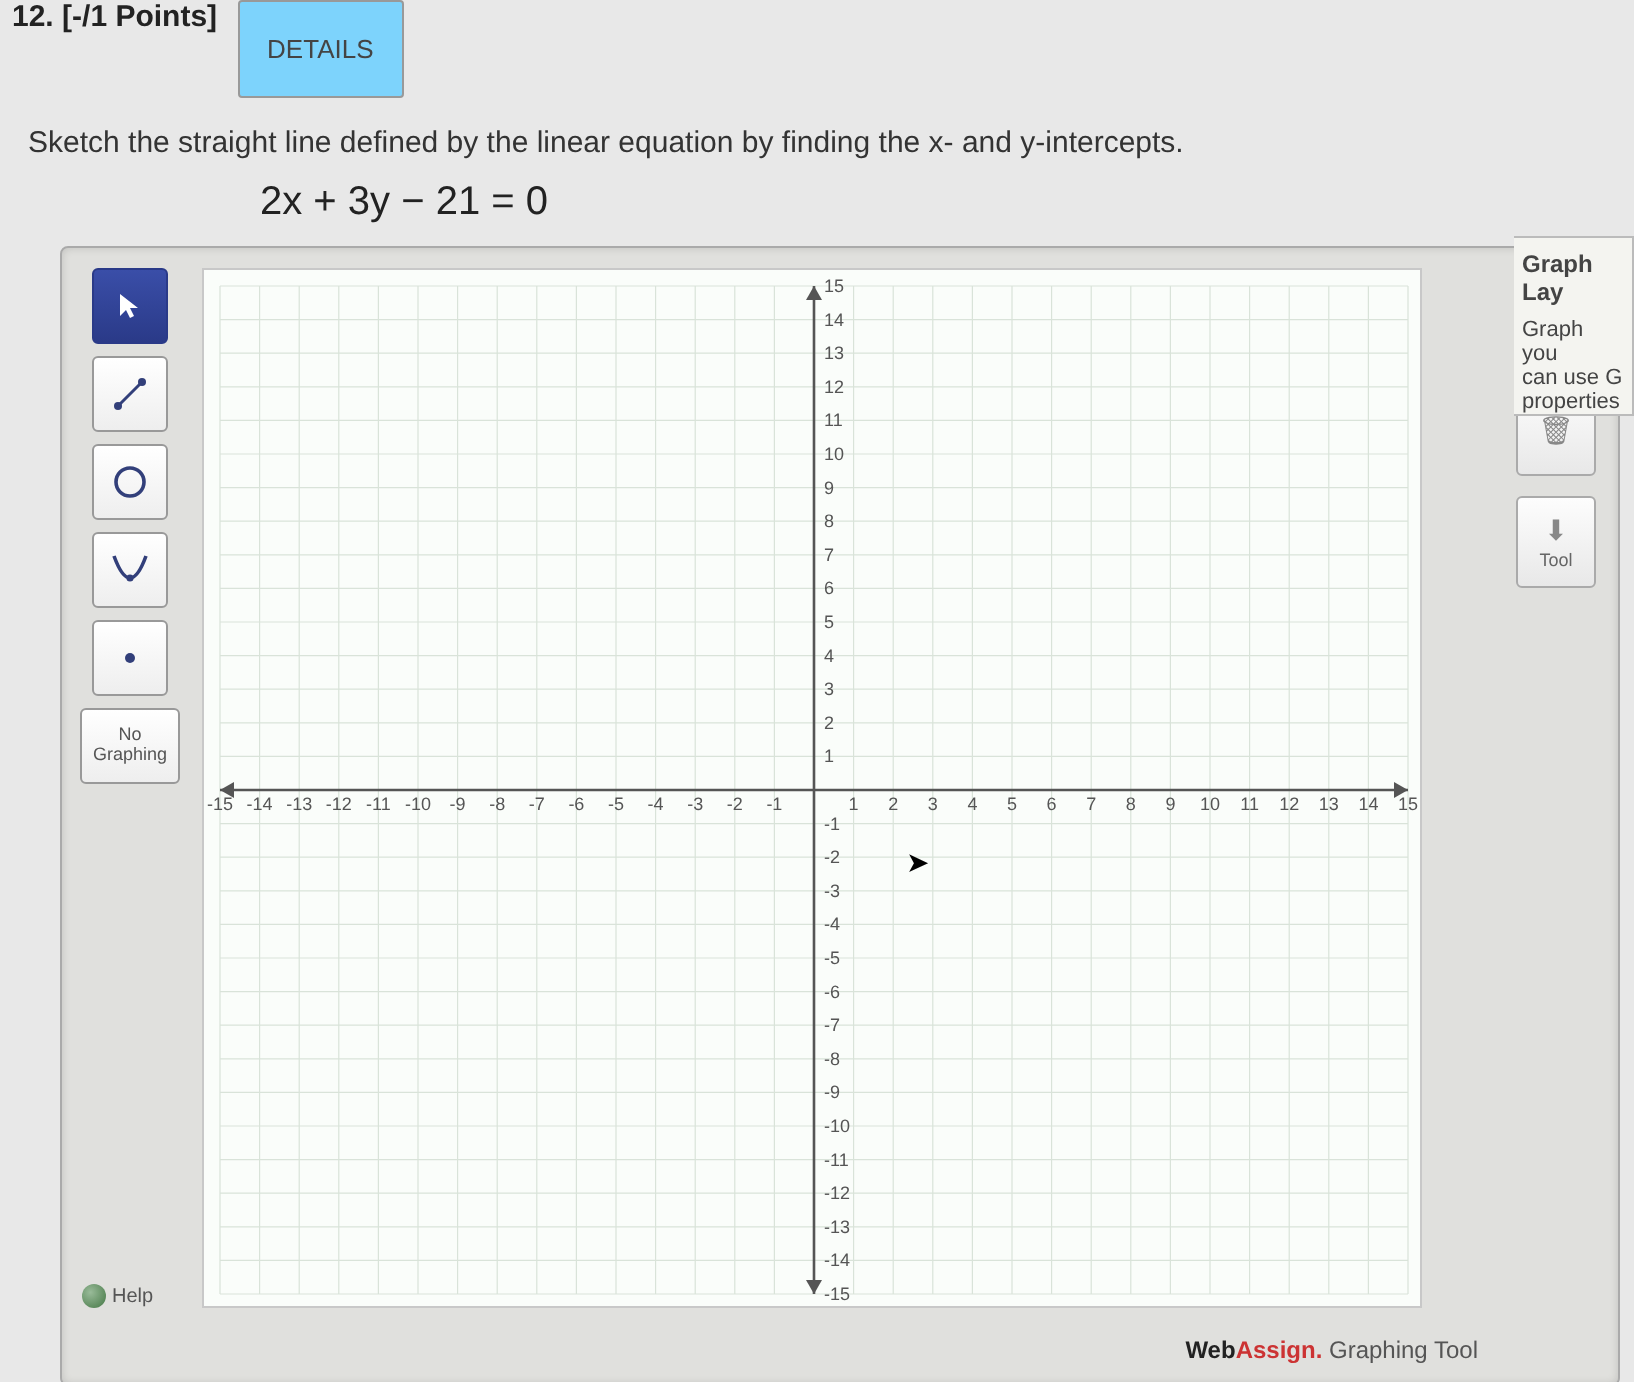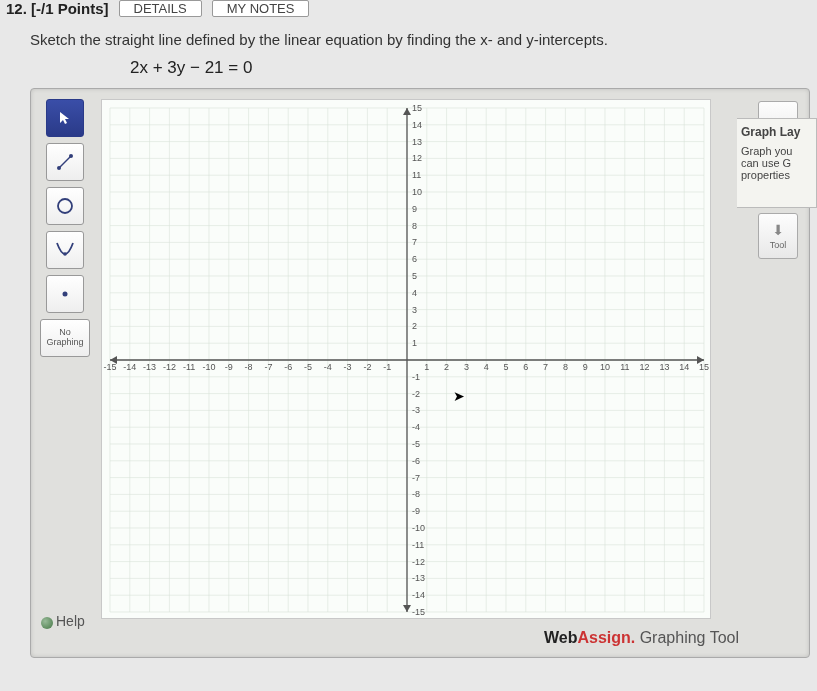--- a/index.html
+++ b/index.html
@@ -1,46 +1,45 @@
 <!DOCTYPE html>
 <html><head>
 <meta charset="utf-8">
 <style>
 *{box-sizing:border-box;margin:0;padding:0}
 body{font-family:Arial,Helvetica,sans-serif;background:#e8e8e8;width:817px;height:691px;overflow:hidden;position:relative;color:#333}
 .top-row{display:flex;align-items:flex-start;gap:10px;padding:0 0 8px 6px}
 .q-label{font-size:15px;font-weight:bold;color:#222}
-.btn-top{border:1px solid #999;background:#ffffff;padding:0 14px;font-size:13px;color:#444;border-radius:2px;cursor:pointer}
-.prompt{padding:6px 0 10px 30px;font-size:15px;color:#333}
-.equation{padding:0 0 10px 130px;font-size:17px;color:#222}
+.btn-top{border:1px solid #999;background:#7dd3fc;padding:16px 14px;font-size:13px;color:#444;border-radius:2px;cursor:pointer}
+.prompt{padding:6px 0 10px 14px;font-size:15px;color:#333}
+.equation{padding:0 0 10px 130px;font-size:20px;color:#222}
 .tool-wrap{margin-left:30px;position:relative;width:780px;height:570px;background:#e0e0dd;border:1px solid #aaa;border-radius:4px;box-shadow:inset 0 0 4px rgba(0,0,0,.15)}
 .toolbar-left{position:absolute;left:8px;top:10px;width:52px;display:flex;flex-direction:column;gap:6px;align-items:center}
 .tool-btn{width:38px;height:38px;border:1px solid #999;background:linear-gradient(#fff,#eee);border-radius:3px;display:flex;align-items:center;justify-content:center;cursor:pointer;font-size:16px;color:#323f7a}
 .tool-btn.active{background:linear-gradient(#3a4ea8,#2a3a88);color:#fff;border-color:#2a3a88}
 .no-sol{width:50px;height:38px;border:1px solid #999;background:linear-gradient(#fff,#eee);border-radius:3px;display:flex;align-items:center;justify-content:center;text-align:center;font-size:9px;color:#555;line-height:1.1;cursor:pointer}
-.help-link{position:absolute;left:10px;bottom:28px;font-size:14px;color:#555;cursor:pointer;display:flex;align-items:flex-end;gap:3px}
+.help-link{position:absolute;left:10px;bottom:38px;font-size:10px;color:#555;cursor:pointer;display:flex;align-items:flex-end;gap:3px}
 .help-link::before{content:"";width:12px;height:12px;border-radius:50%;background:radial-gradient(circle at 35% 35%,#9b9,#474)}
 .graph-area{position:absolute;left:70px;top:10px;width:610px;height:520px;background:#fafdfa;border:1px solid #c8c8c8}
 .toolbar-right{position:absolute;right:8px;top:12px;width:46px;display:flex;flex-direction:column;gap:10px;align-items:center}
 .r-btn{width:40px;height:46px;border:1px solid #aaa;background:linear-gradient(#fdfdfd,#e8e8e8);border-radius:3px;display:flex;flex-direction:column;align-items:center;justify-content:center;font-size:9px;color:#666;cursor:pointer;gap:2px}
 .r-btn .ic{font-size:14px;color:#888}
-.footer{position:absolute;right:70px;bottom:10px;font-size:16px;color:#555}
+.footer{position:absolute;right:70px;bottom:10px;font-size:12px;color:#555}
 .footer b{color:#222}.footer .assign{color:#c33;font-weight:bold}
-.side-panel{position:absolute;right:0;top:118px;width:80px;height:90px;background:#f4f4f0;border:1px solid #bbb;border-left:none;padding:6px 4px;font-size:11px;color:#444;overflow:hidden}
+.side-panel{position:absolute;right:0;top:118px;width:60px;height:90px;background:#f4f4f0;border:1px solid #bbb;border-left:none;padding:6px 4px;font-size:11px;color:#444;overflow:hidden}
 .side-title{font-weight:bold;font-size:12px;margin-bottom:6px}
 svg text{font-family:Arial;font-size:9px;fill:#555}
 .cursor-ptr{position:absolute;left:422px;top:299px;font-size:14px;color:#000;pointer-events:none}
 </style>
 </head>
 <body>
 
 <div class="top-row">
   <span class="q-label"><span>12.</span> <span>[-/1 Points]</span></span>
   <button class="btn-top">DETAILS</button>
-  <button class="btn-top">MY NOTES</button>
 </div>
 
 <div class="prompt">Sketch the straight line defined by the linear equation by finding the x- and y-intercepts.</div>
 <div class="equation">2x + 3y − 21 = 0</div>
 
 <div class="tool-wrap">
 
   <div class="toolbar-left">
     <div class="tool-btn active">
         <svg width="14" height="14" viewBox="0 0 14 14">

